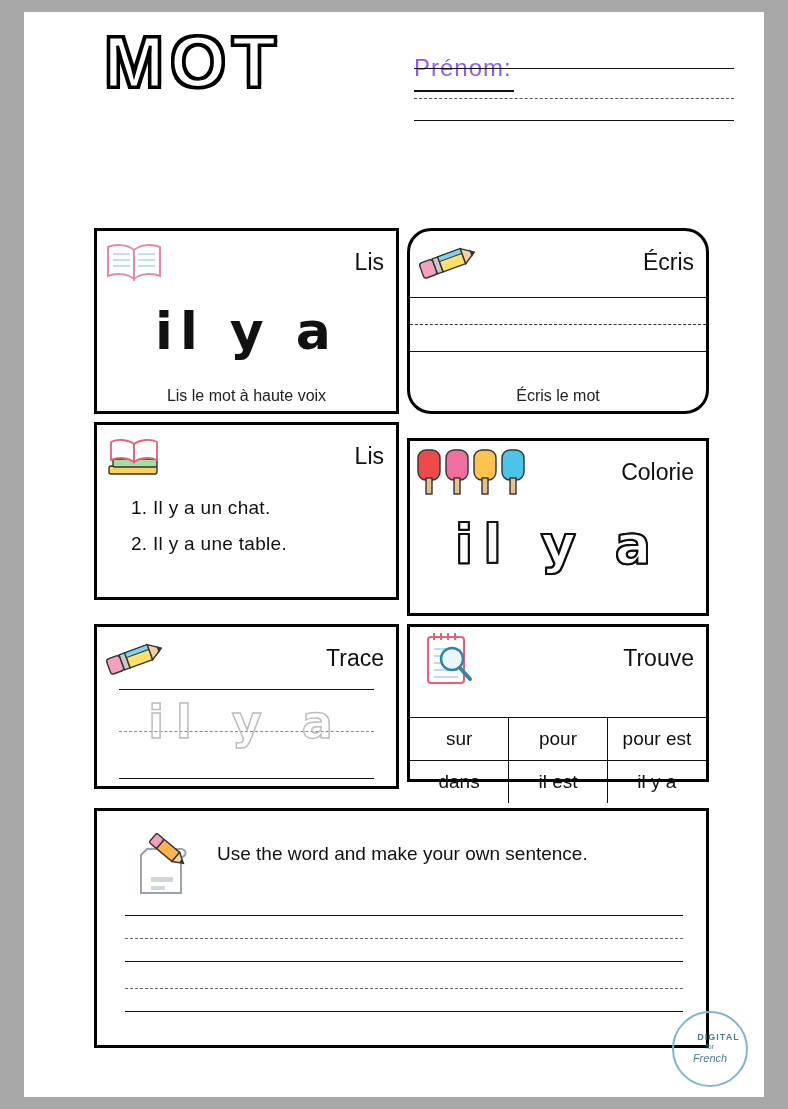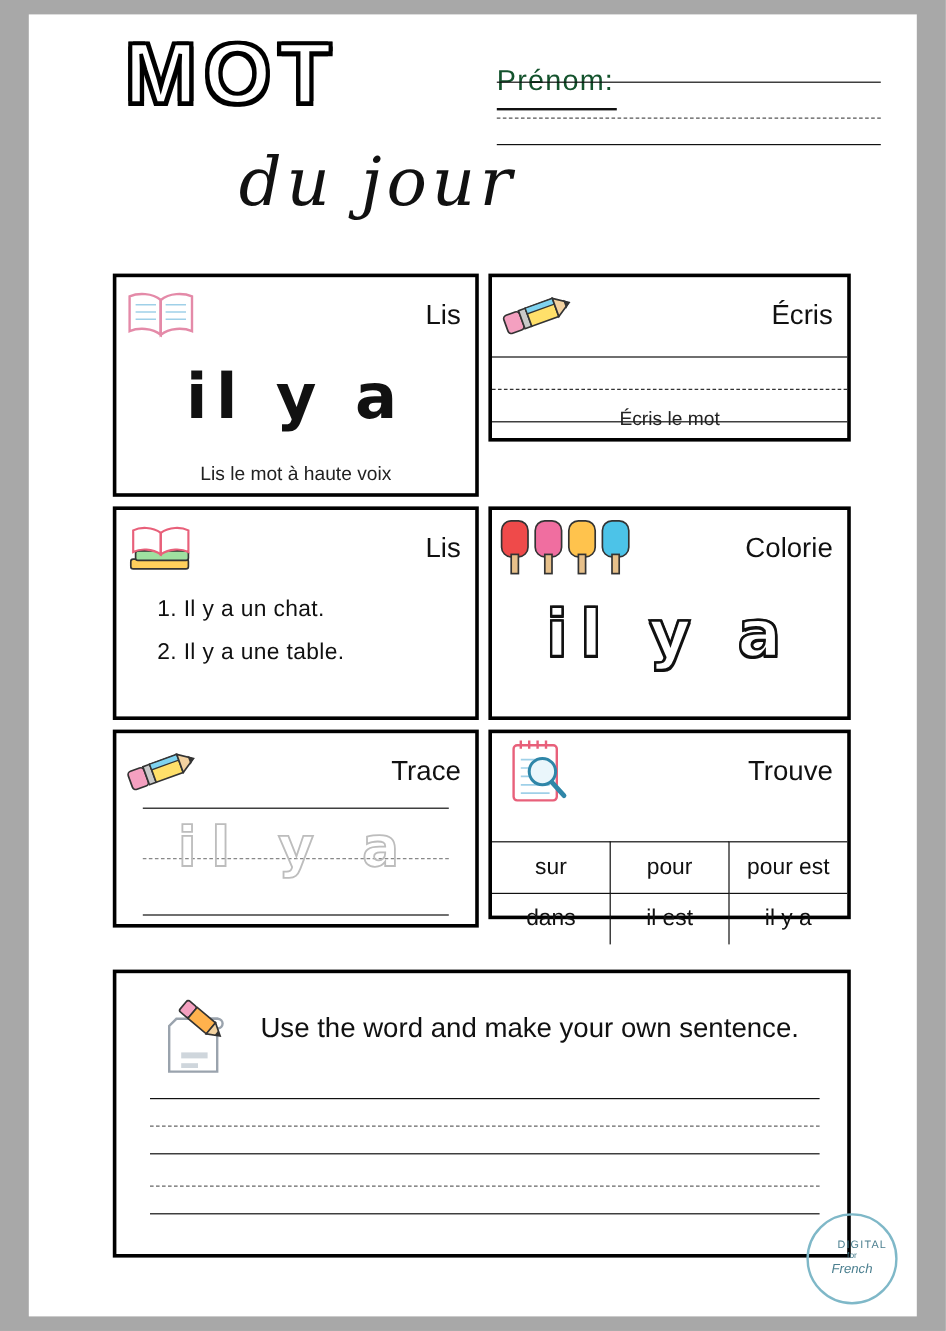--- a/index.html
+++ b/index.html
@@ -55,21 +55,21 @@
   }
   .prenom-wrap {
     position: absolute;
     left: 390px;
     top: 42px;
     width: 320px;
   }
   .prenom-label {
     font-family: "Liberation Sans", sans-serif;
     font-size: 24px;
-    color: #14532d;
+    color: #8b5cf6;
     letter-spacing: 1px;
   }
   .prenom-underline {
     position: absolute;
     left: 0;
     top: 36px;
     width: 100px;
     border-bottom: 2px solid #111;
   }
   .prenom-line-solid {
@@ -126,21 +126,21 @@
   .icon-slot {
     width: 70px;
     height: 50px;
     display: flex;
     align-items: center;
     justify-content: center;
   }
 
   
   .cell-lis1 { width: 305px; height: 186px; }
-  .cell-ecris { width: 302px; height: 140px; }
+  .cell-ecris { width: 302px; height: 186px; border-radius: 24px; }
   .word-big {
     text-align: center;
     font-family: "DejaVu Sans", sans-serif;
     font-weight: 700;
     font-size: 52px;
     letter-spacing: 7px;
     color: #111;
     margin-top: 12px;
   }
   .caption {
@@ -158,21 +158,21 @@
     top: 66px;
     width: 100%;
   }
   .wl-solid { border-bottom: 1.5px solid #111; }
   .wl-dash  { border-bottom: 1.5px dashed #333; }
   .wl-sp1 { height: 26px; }
   .wl-sp2 { height: 26px; }
 
   
   .cell-lis2 { width: 305px; height: 178px; }
-  .cell-colorie { width: 302px; height: 178px; }
+  .cell-colorie { width: 302px; height: 178px; margin-top: 16px; }
   .sentence {
     font-family: "Liberation Sans", sans-serif;
     font-size: 19px;
     color: #111;
     margin: 14px 0 0 34px;
     letter-spacing: .3px;
   }
   .word-outline {
     text-align: center;
     font-family: "DejaVu Sans", sans-serif;
@@ -241,21 +241,21 @@
     width: 615px;
     height: 240px;
     border: 3px solid #000;
     box-sizing: border-box;
     background: #fff;
   }
   .bottom-prompt {
     position: absolute;
     left: 120px;
     top: 32px;
-    font-size: 23px;
+    font-size: 19px;
     color: #111;
   }
   .bottom-lines {
     position: absolute;
     left: 28px;
     top: 104px;
     width: 558px;
   }
   .bl-solid { border-bottom: 1.2px solid #111; }
   .bl-dash  { border-bottom: 1.2px dashed #666; }
@@ -274,32 +274,31 @@
     border: 2px solid #7fb8c8;
     display: flex;
     flex-direction: column;
     align-items: center;
     justify-content: center;
     color: #4b7f8f;
     font-size: 9px;
     line-height: 1.25;
     text-align: center;
   }
-  .logo .l1 { font-weight: 400; letter-spacing: 1px; padding-left: 17px; }
+  .logo .l1 { font-weight: 700; letter-spacing: 1px; padding-left: 17px; }
   .logo .l2 { font-size: 7px; }
   .logo .l3 { font-style: italic; font-size: 11px; }
 </style>
 </head>
 <body>
 
 <div class="page">
 
   <div class="header">
     <div class="title-mot">MOT</div>
-    <div class="title-dujour">du jour</div>
 
     <div class="prenom-wrap">
       <div class="prenom-label">Prénom:</div>
       <div class="prenom-underline"></div>
       <div class="prenom-line-solid"></div>
       <div class="prenom-line-dash"></div>
       <div class="prenom-line-bottom"></div>
     </div>
   </div>
 

